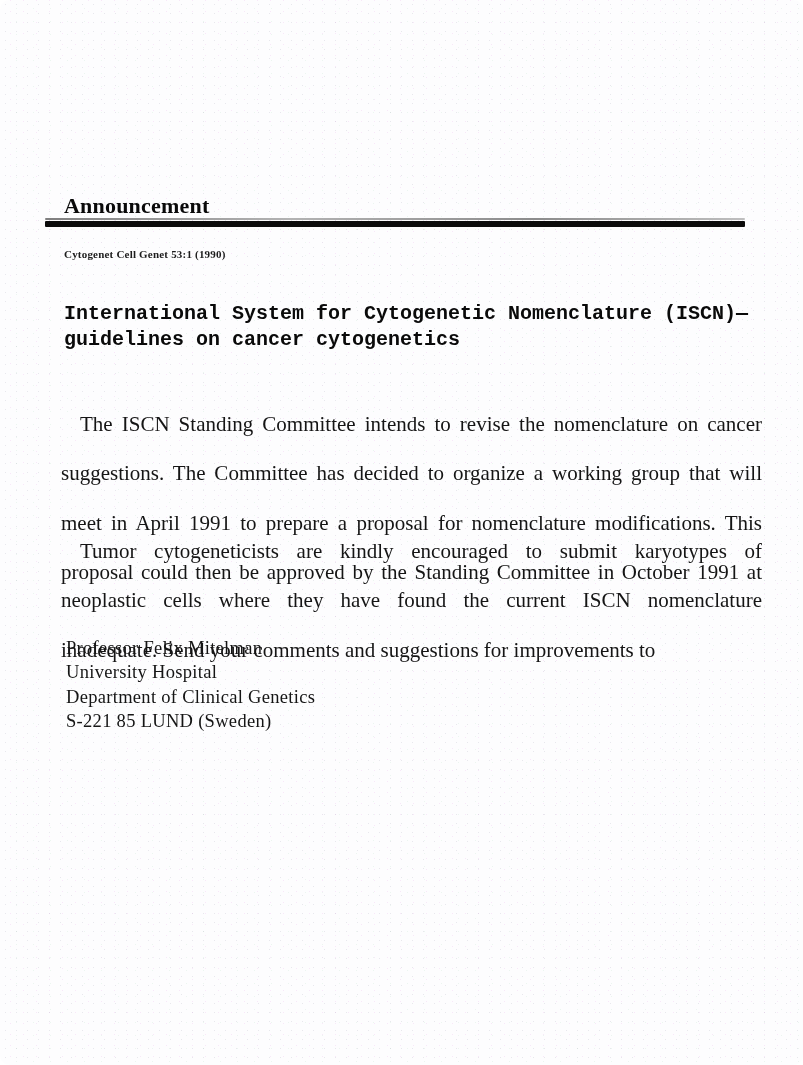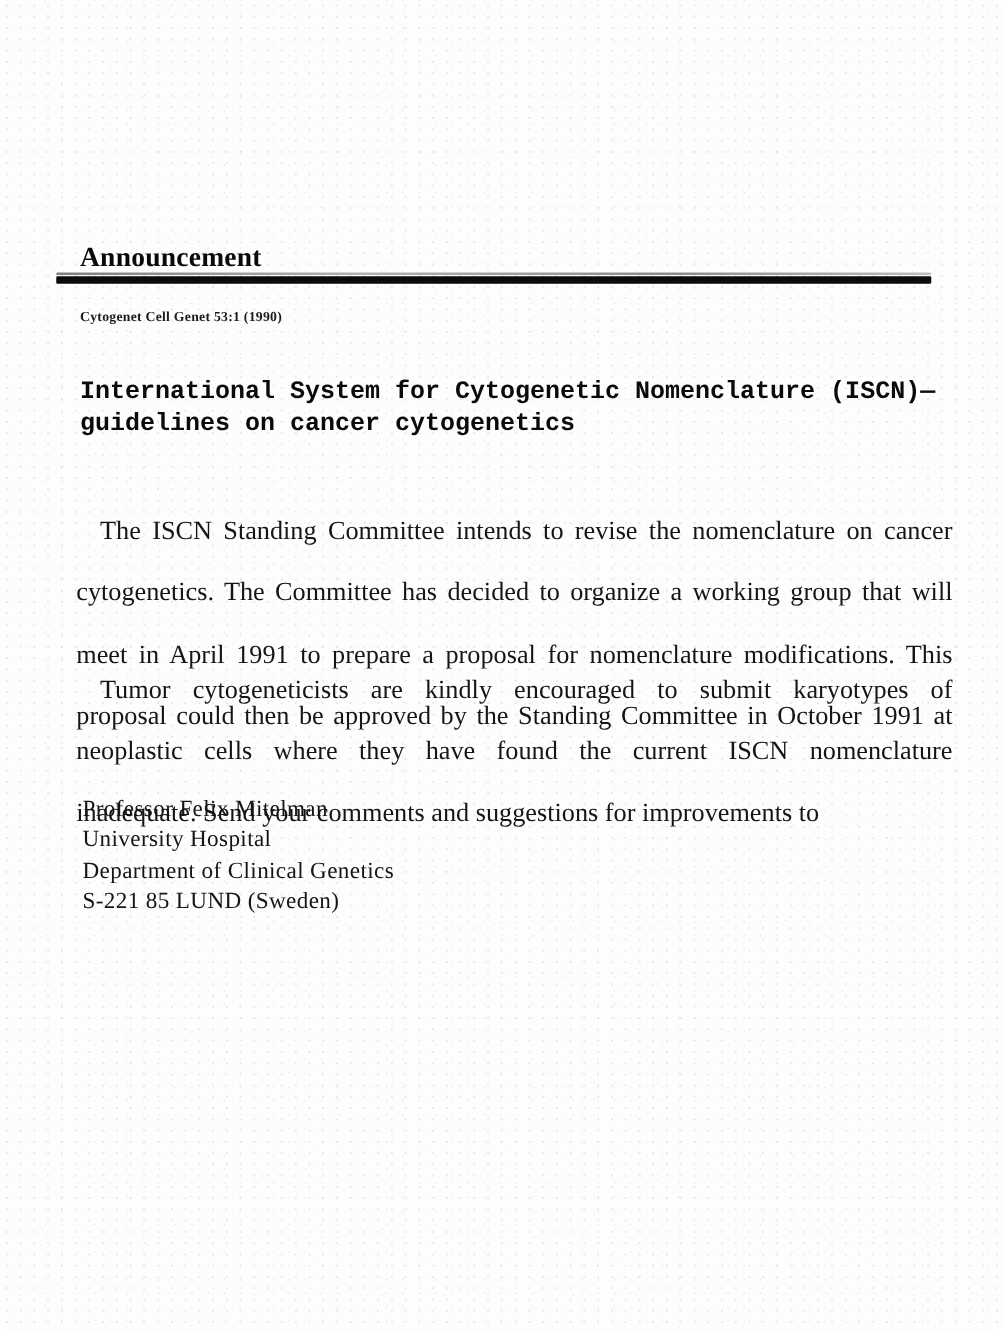--- a/index.html
+++ b/index.html
@@ -101,21 +101,21 @@
 
   <div class="journal-line">Cytogenet Cell Genet 53:1 (1990)</div>
 
   <div class="doc-title">
     <div>International System for Cytogenetic Nomenclature (ISCN)—</div>
     <div>guidelines on cancer cytogenetics</div>
   </div>
 
   <div class="body-block para1">
     <div class="jline indent">The ISCN Standing Committee intends to revise the nomenclature on cancer</div>
-    <div class="jline">cytogenetics. The Committee has decided to organize a working group that will</div>
+    <div class="jline">suggestions. The Committee has decided to organize a working group that will</div>
     <div class="jline">meet in April 1991 to prepare a proposal for nomenclature modifications. This</div>
     <div class="jline">proposal could then be approved by the Standing Committee in October 1991 at</div>
   </div>
 
   <div class="body-block para2">
     <div class="jline indent">Tumor cytogeneticists are kindly encouraged to submit karyotypes of</div>
     <div class="jline">neoplastic cells where they have found the current ISCN nomenclature</div>
     <div>inadequate. Send your comments and suggestions for improvements to</div>
   </div>
 

